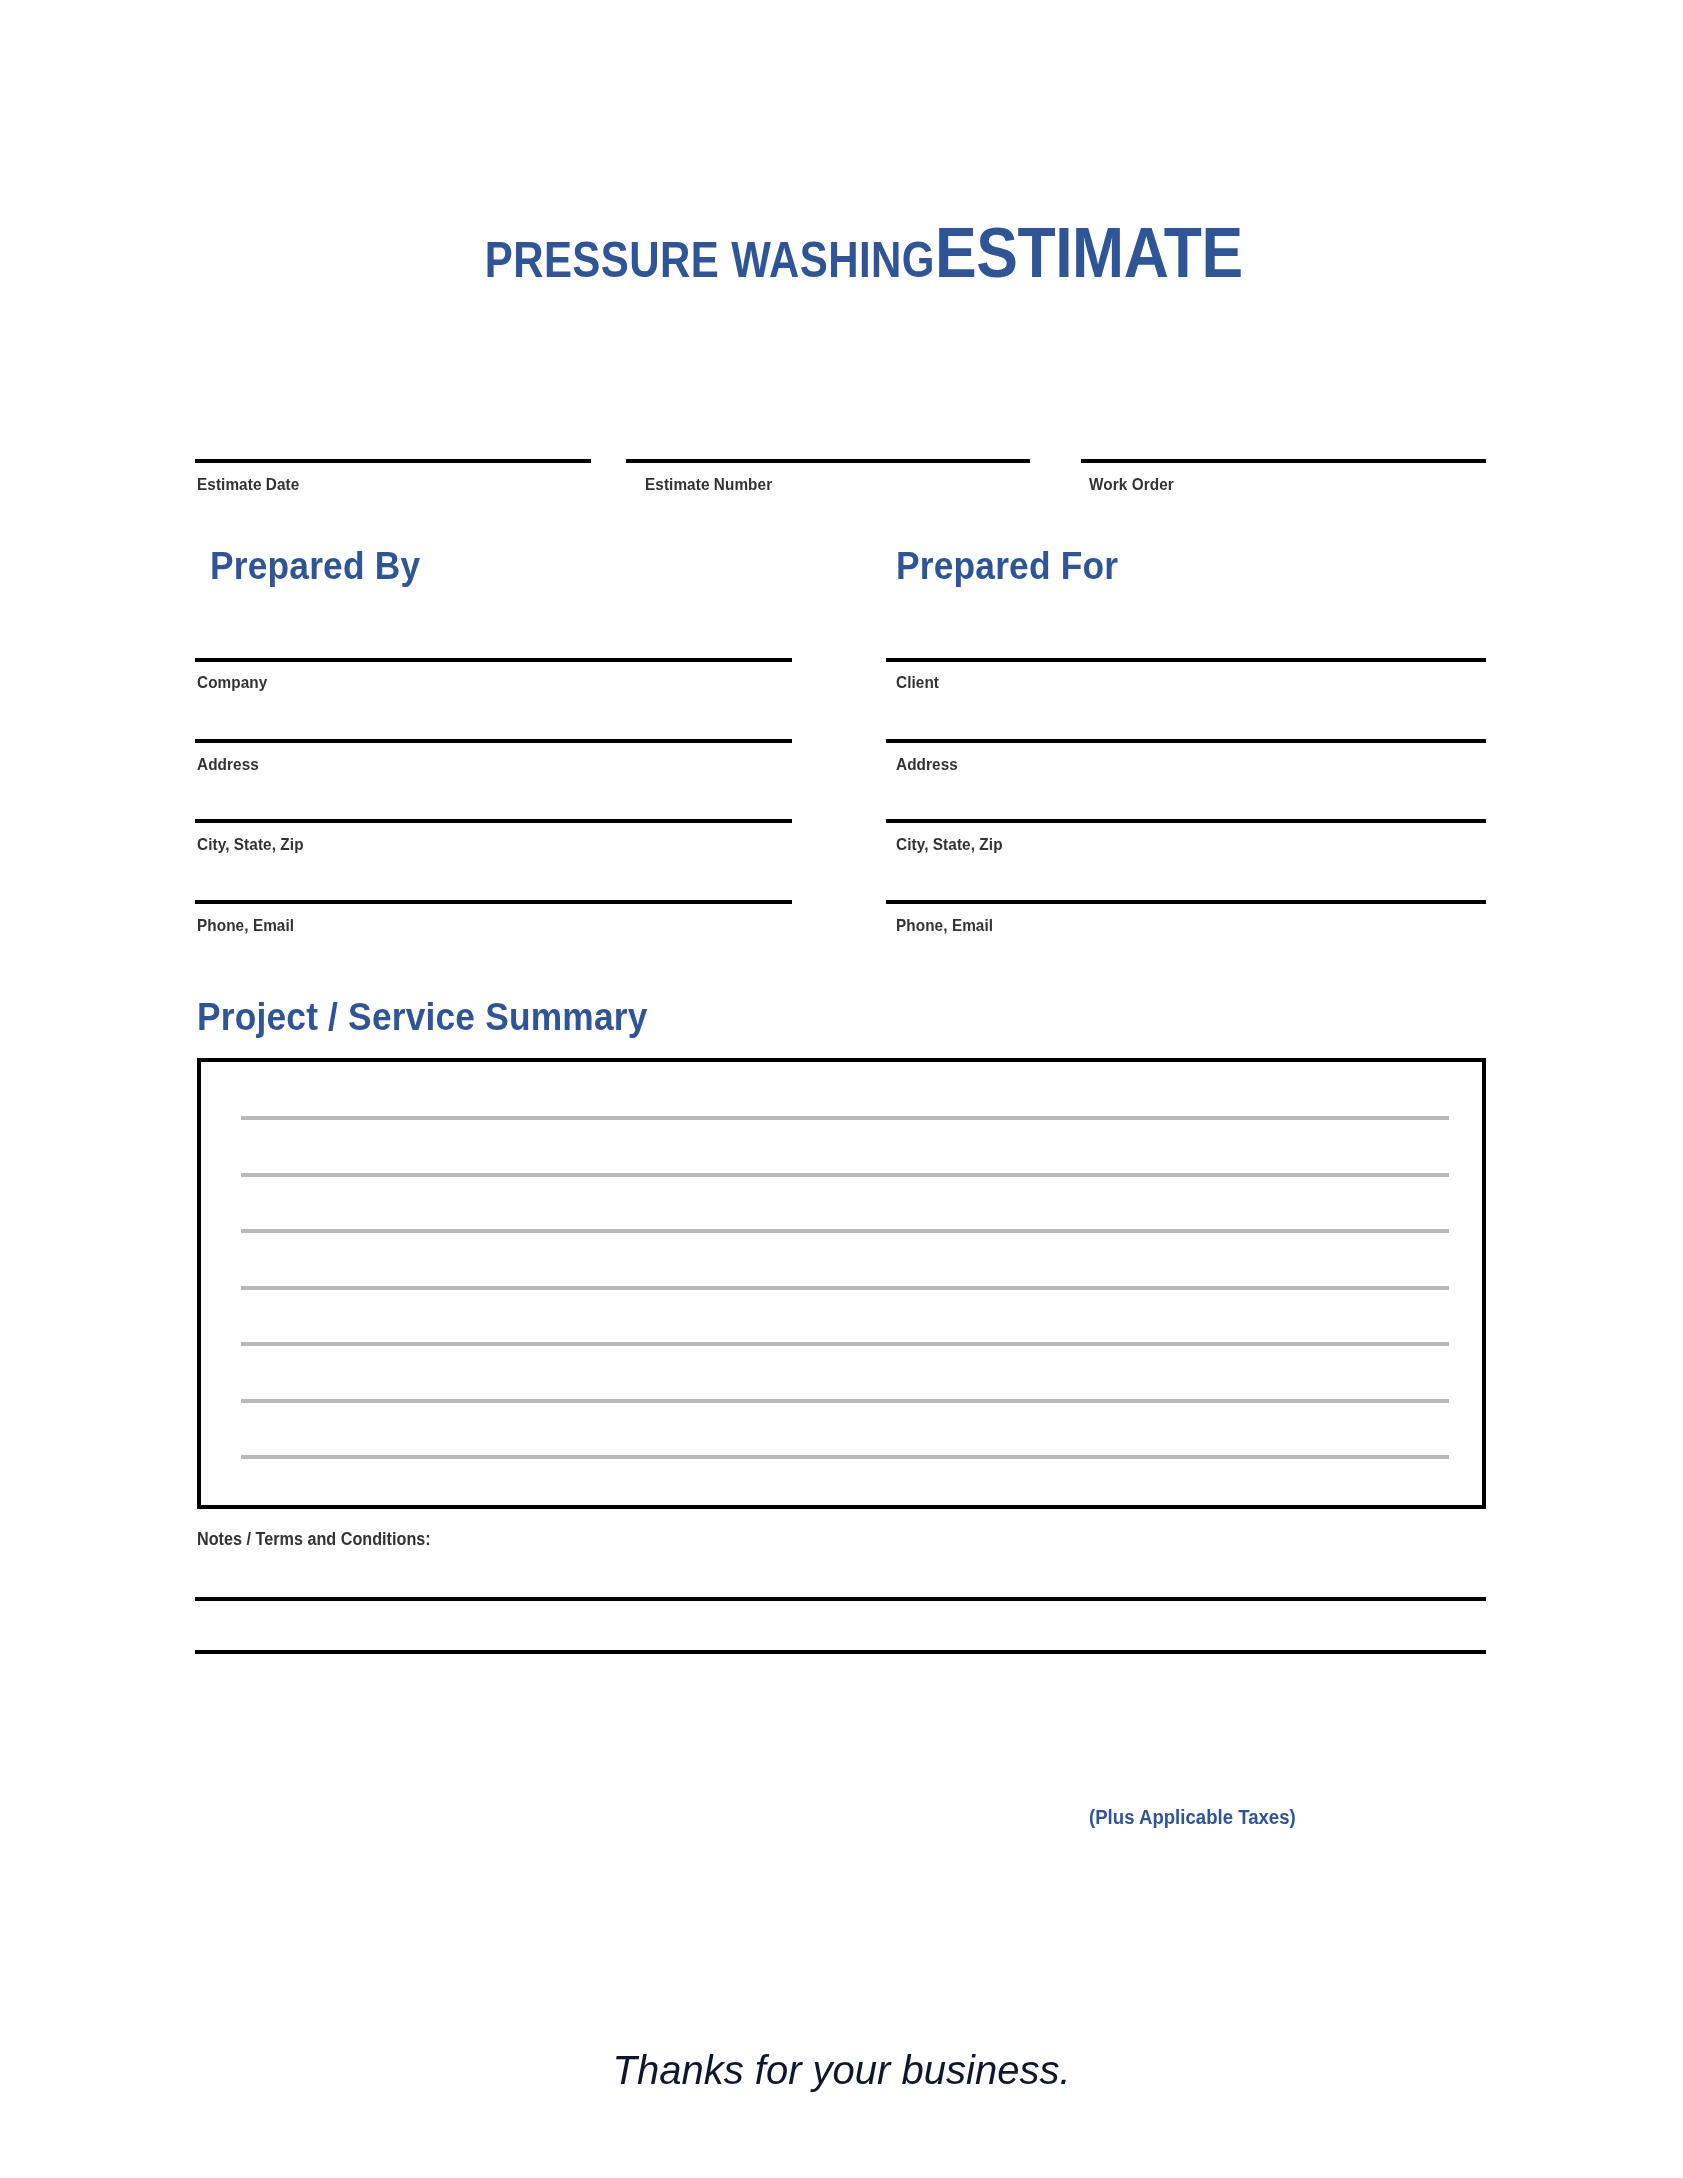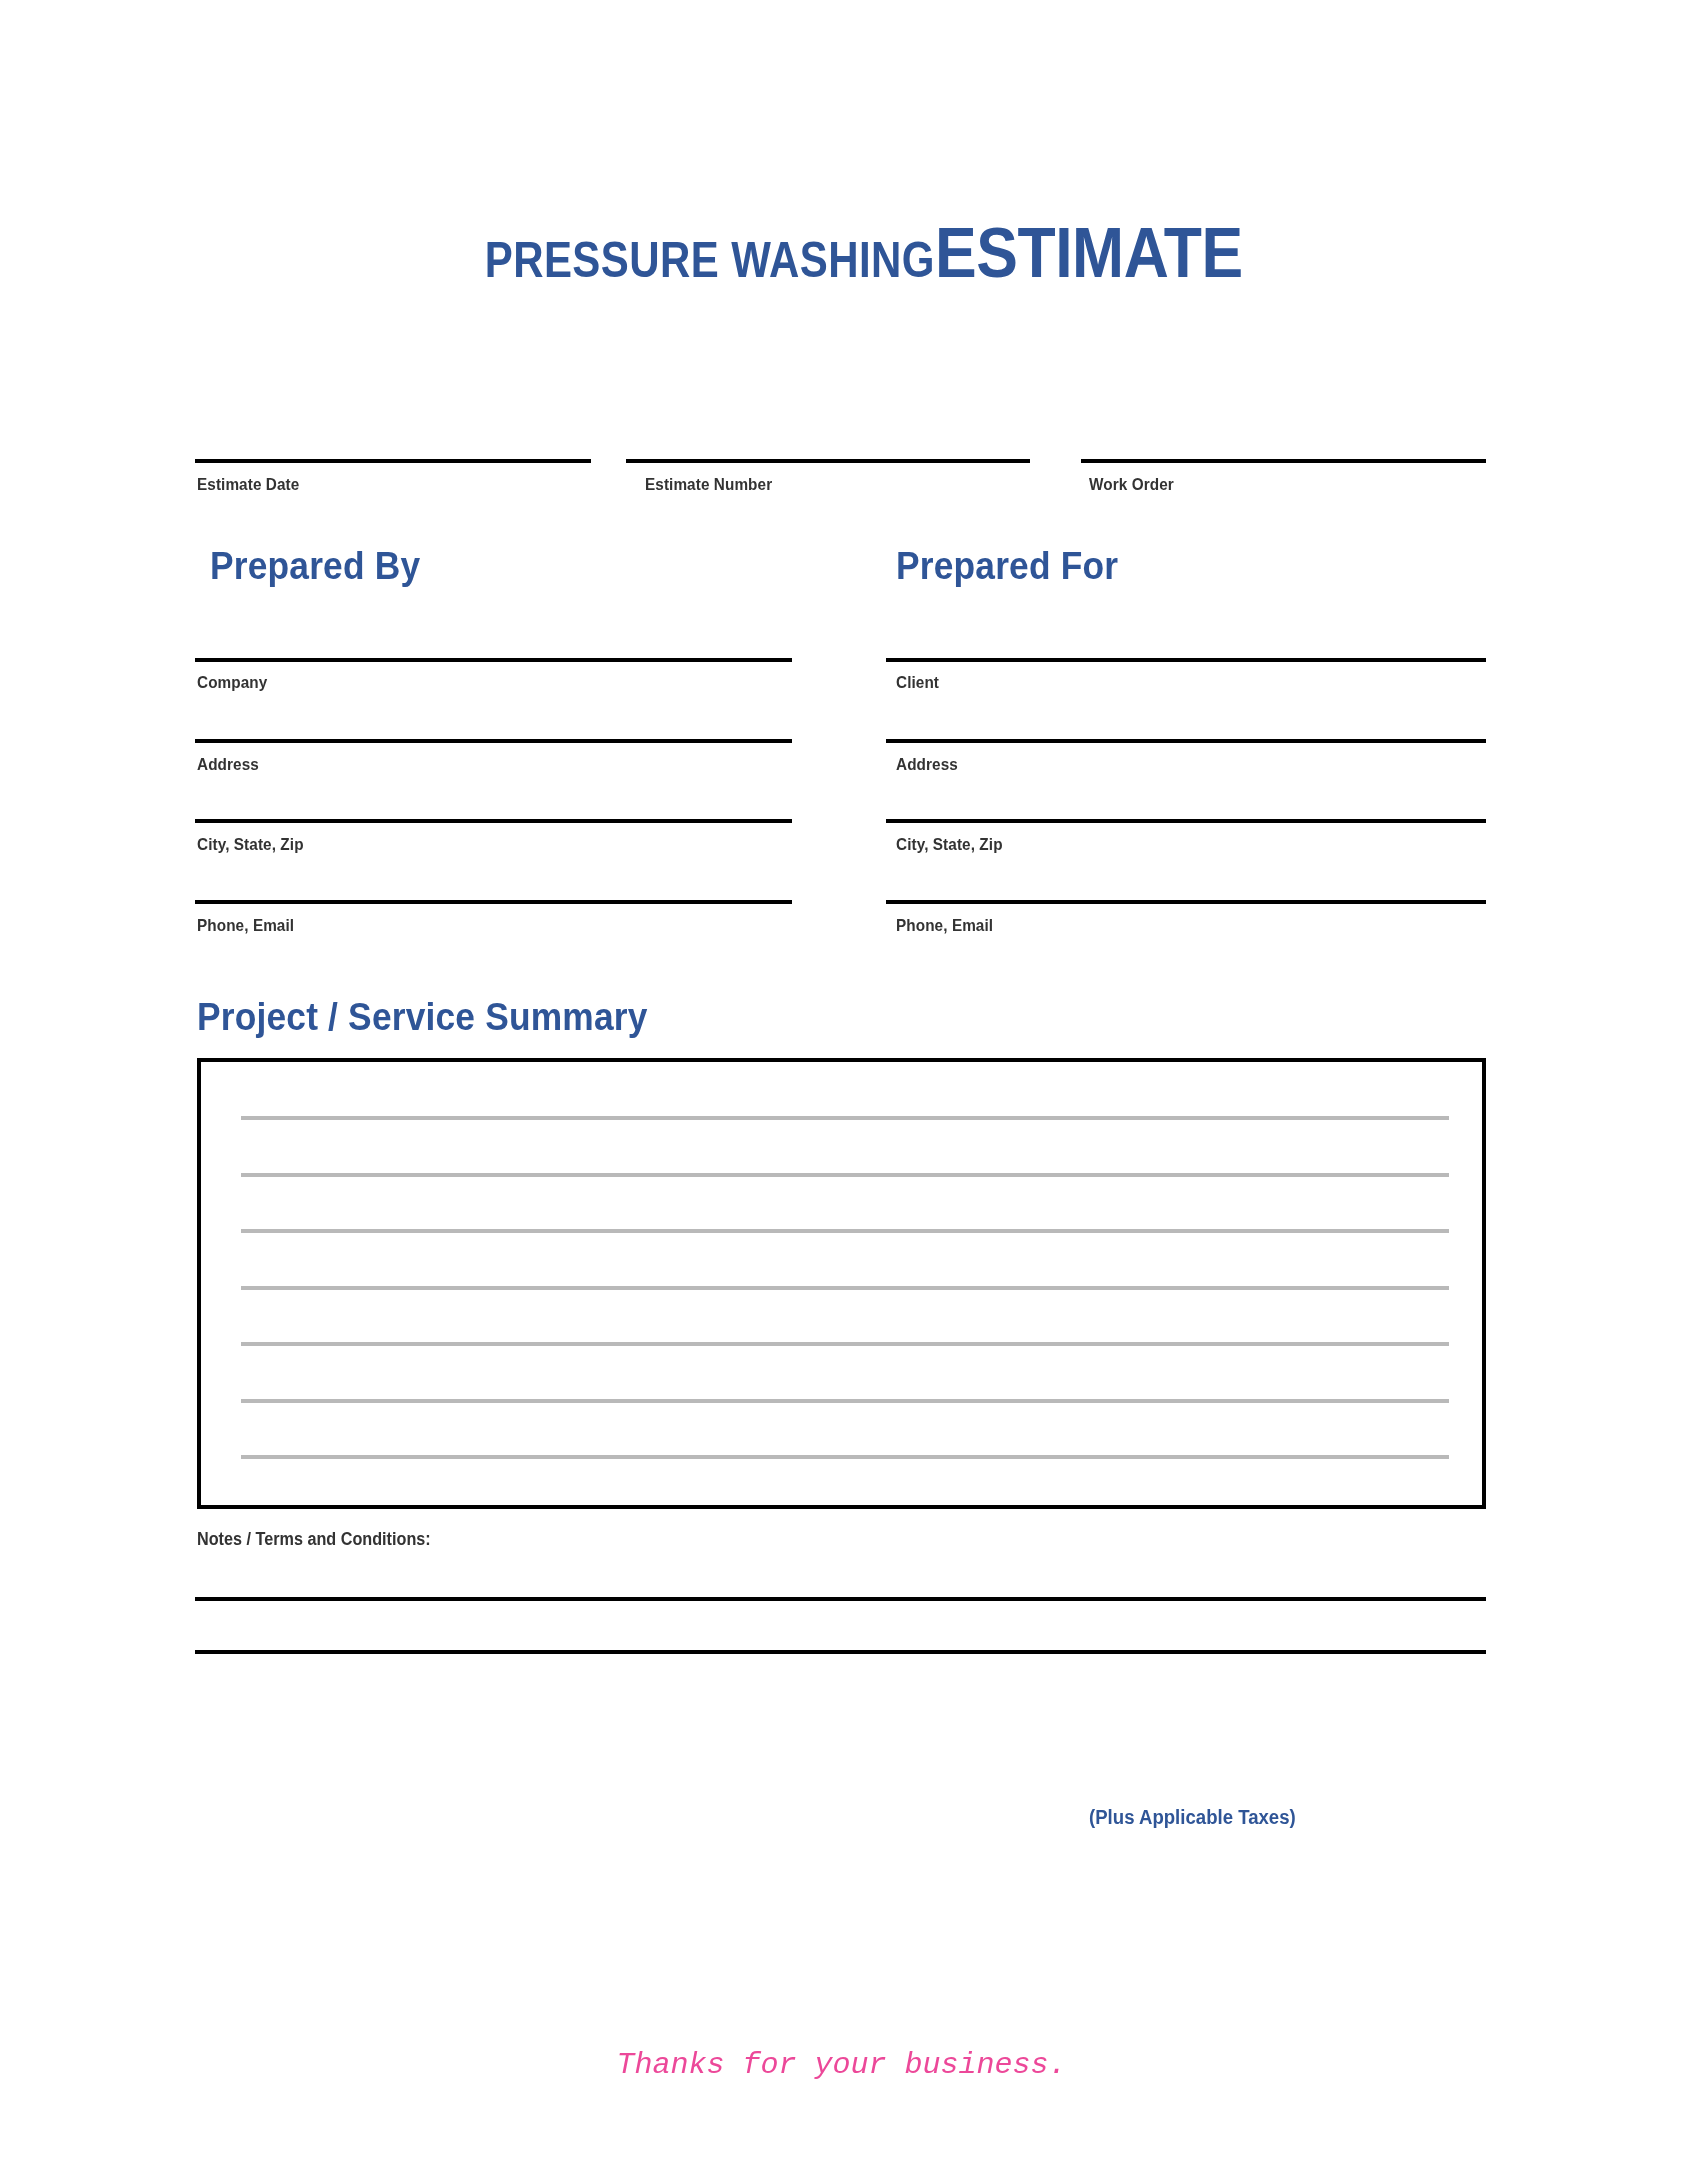--- a/index.html
+++ b/index.html
@@ -164,25 +164,24 @@
     transform-origin: left center;
   }
 
   
   .footer-note {
     position: absolute;
     left: 0;
     top: 2032px;
     width: 1683px;
     text-align: center;
-    font-size: 30px;
+    font-size: 40px;
     font-style: italic;
-    color: #ec4899;
-    white-space: nowrap;
-    font-family: Liberation Mono, monospace;
+    color: #0f172a;
+    white-space: nowrap;
   }
 </style>
 </head>
 <body>
 
 <div class="page">
 
   <div class="title-row">
     <span class="title-small">PRESSURE WASHING</span><span class="title-big">ESTIMATE</span>
   </div>

